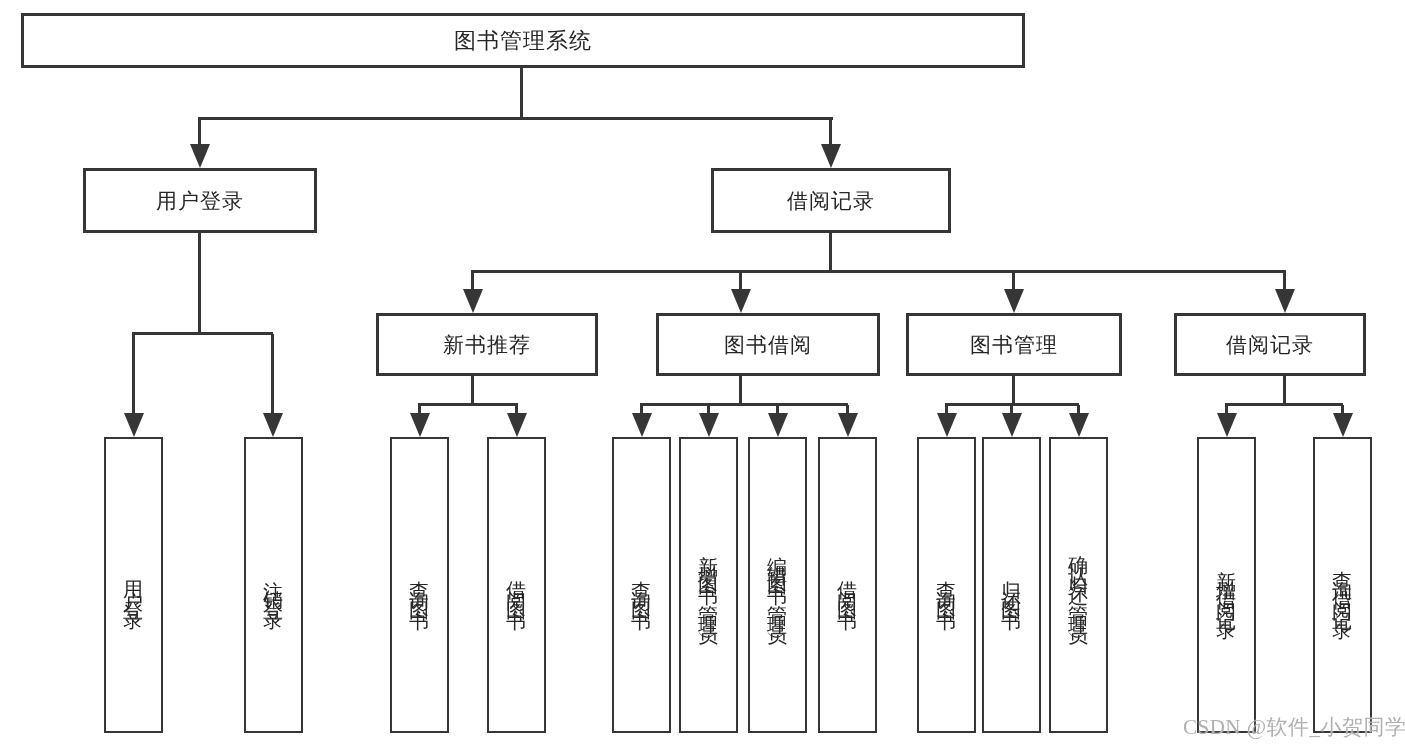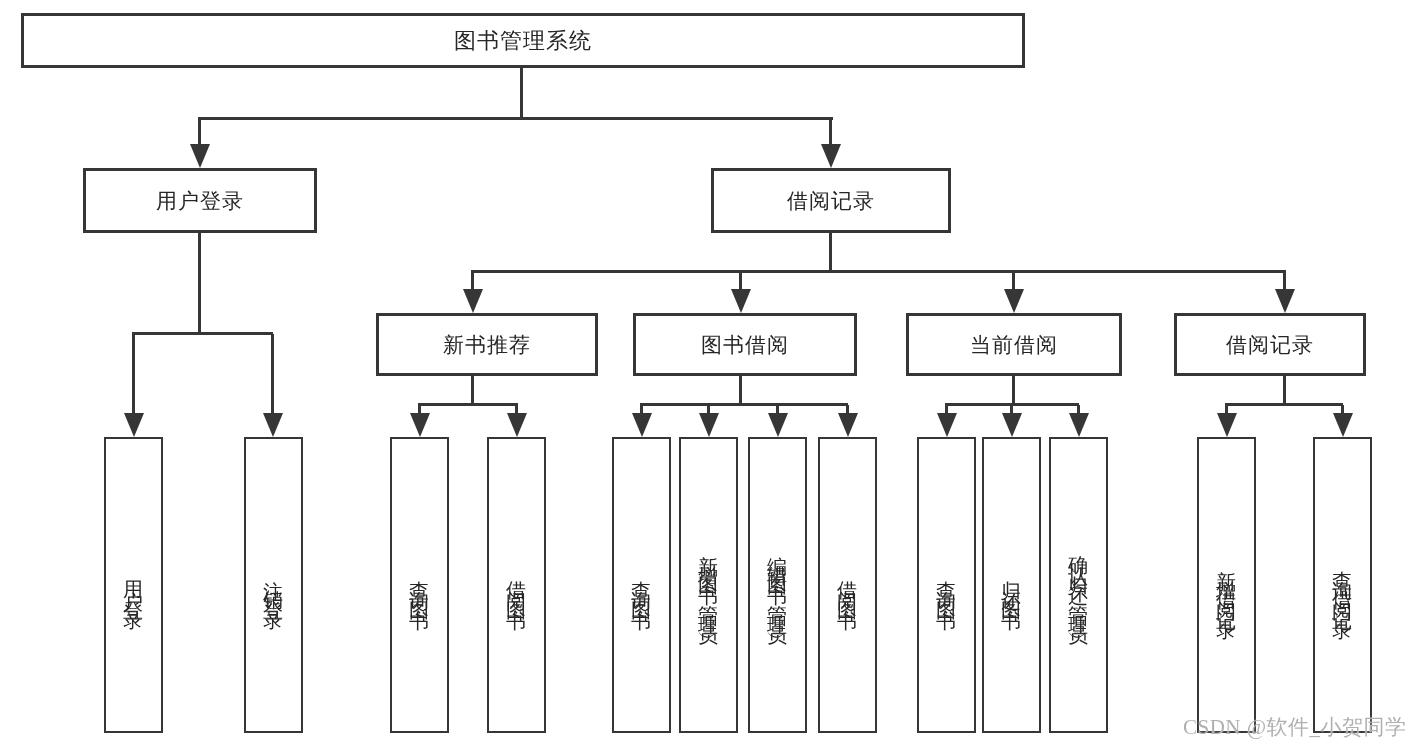--- a/index.html
+++ b/index.html
@@ -130,25 +130,25 @@
   <div class="node" style="left:83px;top:168px;width:234px;height:65px">
     <span>用户登录</span>
   </div>
   <div class="node" style="left:711px;top:168px;width:240px;height:65px">
     <span>借阅记录</span>
   </div>
 
   <div class="node" style="left:376px;top:313px;width:222px;height:63px">
     <span>新书推荐</span>
   </div>
-  <div class="node" style="left:633px;top:313px;width:224px;height:63px">
+  <div class="node" style="left:656px;top:313px;width:224px;height:63px">
     <span>图书借阅</span>
   </div>
   <div class="node" style="left:906px;top:313px;width:216px;height:63px">
-    <span>当前借阅</span>
+    <span>图书管理</span>
   </div>
   <div class="node" style="left:1174px;top:313px;width:192px;height:63px">
     <span>借阅记录</span>
   </div>
 
   <div class="node leaf" style="left:104px;top:437px;width:59px;height:296px">
     <span class="vtext">用户登录</span>
   </div>
   <div class="node leaf" style="left:244px;top:437px;width:59px;height:296px">
     <span class="vtext">注销登录</span>

